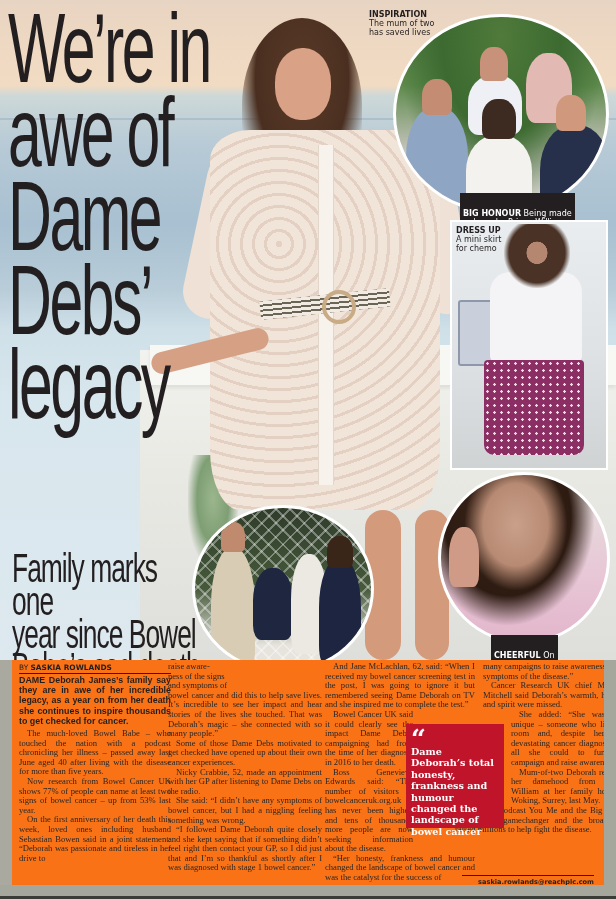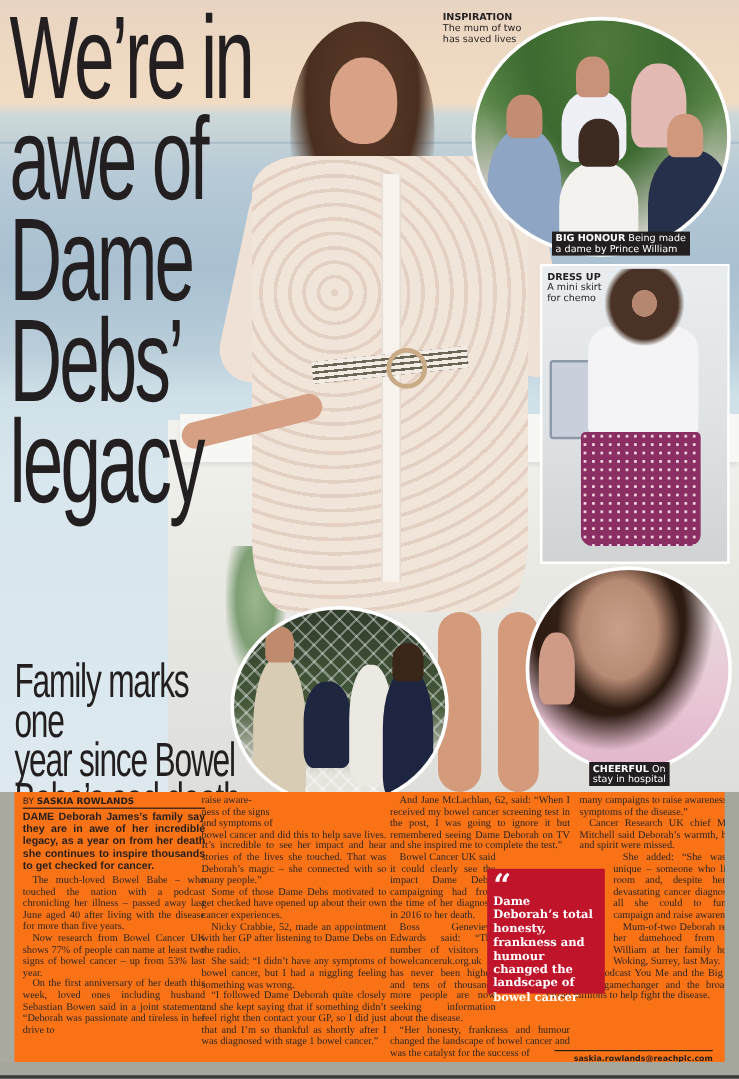--- a/index.html
+++ b/index.html
@@ -125,21 +125,21 @@
 
   
   .cap{
     position:absolute; font-family:"DejaVu Sans", sans-serif;
     font-size:8px; line-height:9px; color:#231f20;
   }
   .cap b{ font-weight:bold; }
   .cap-box{
     position:absolute; font-family:"DejaVu Sans", sans-serif;
     font-size:8px; line-height:9px; color:#ffffff;
-    background:#231f20; padding:1px 3px;
+    background:#231f20; padding:16px 3px;
   }
   .cap-box b{ font-weight:bold; }
 
   
   .article{
     position:absolute; left:12px; top:660px; width:592px; height:225px;
     background:#f97316;
   }
   .byline{
     position:absolute; left:7px; top:3px; width:152px;

